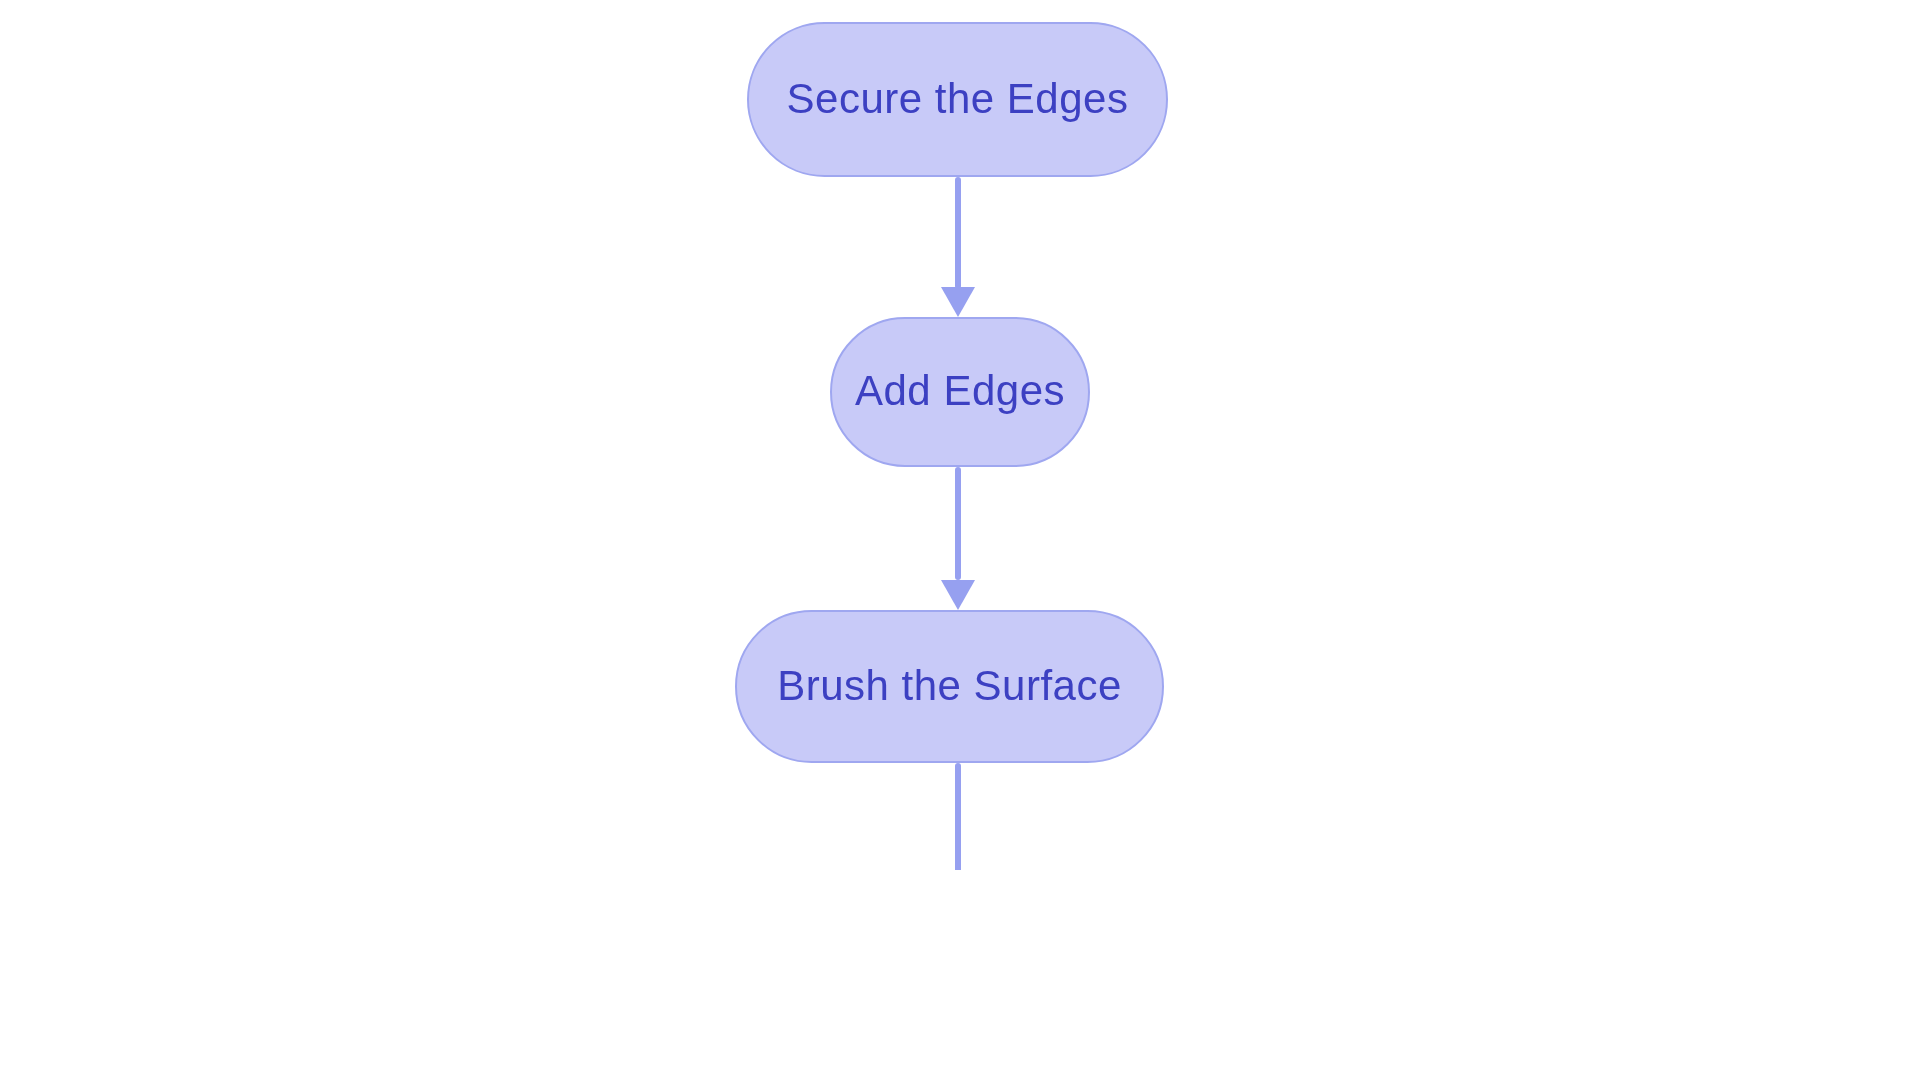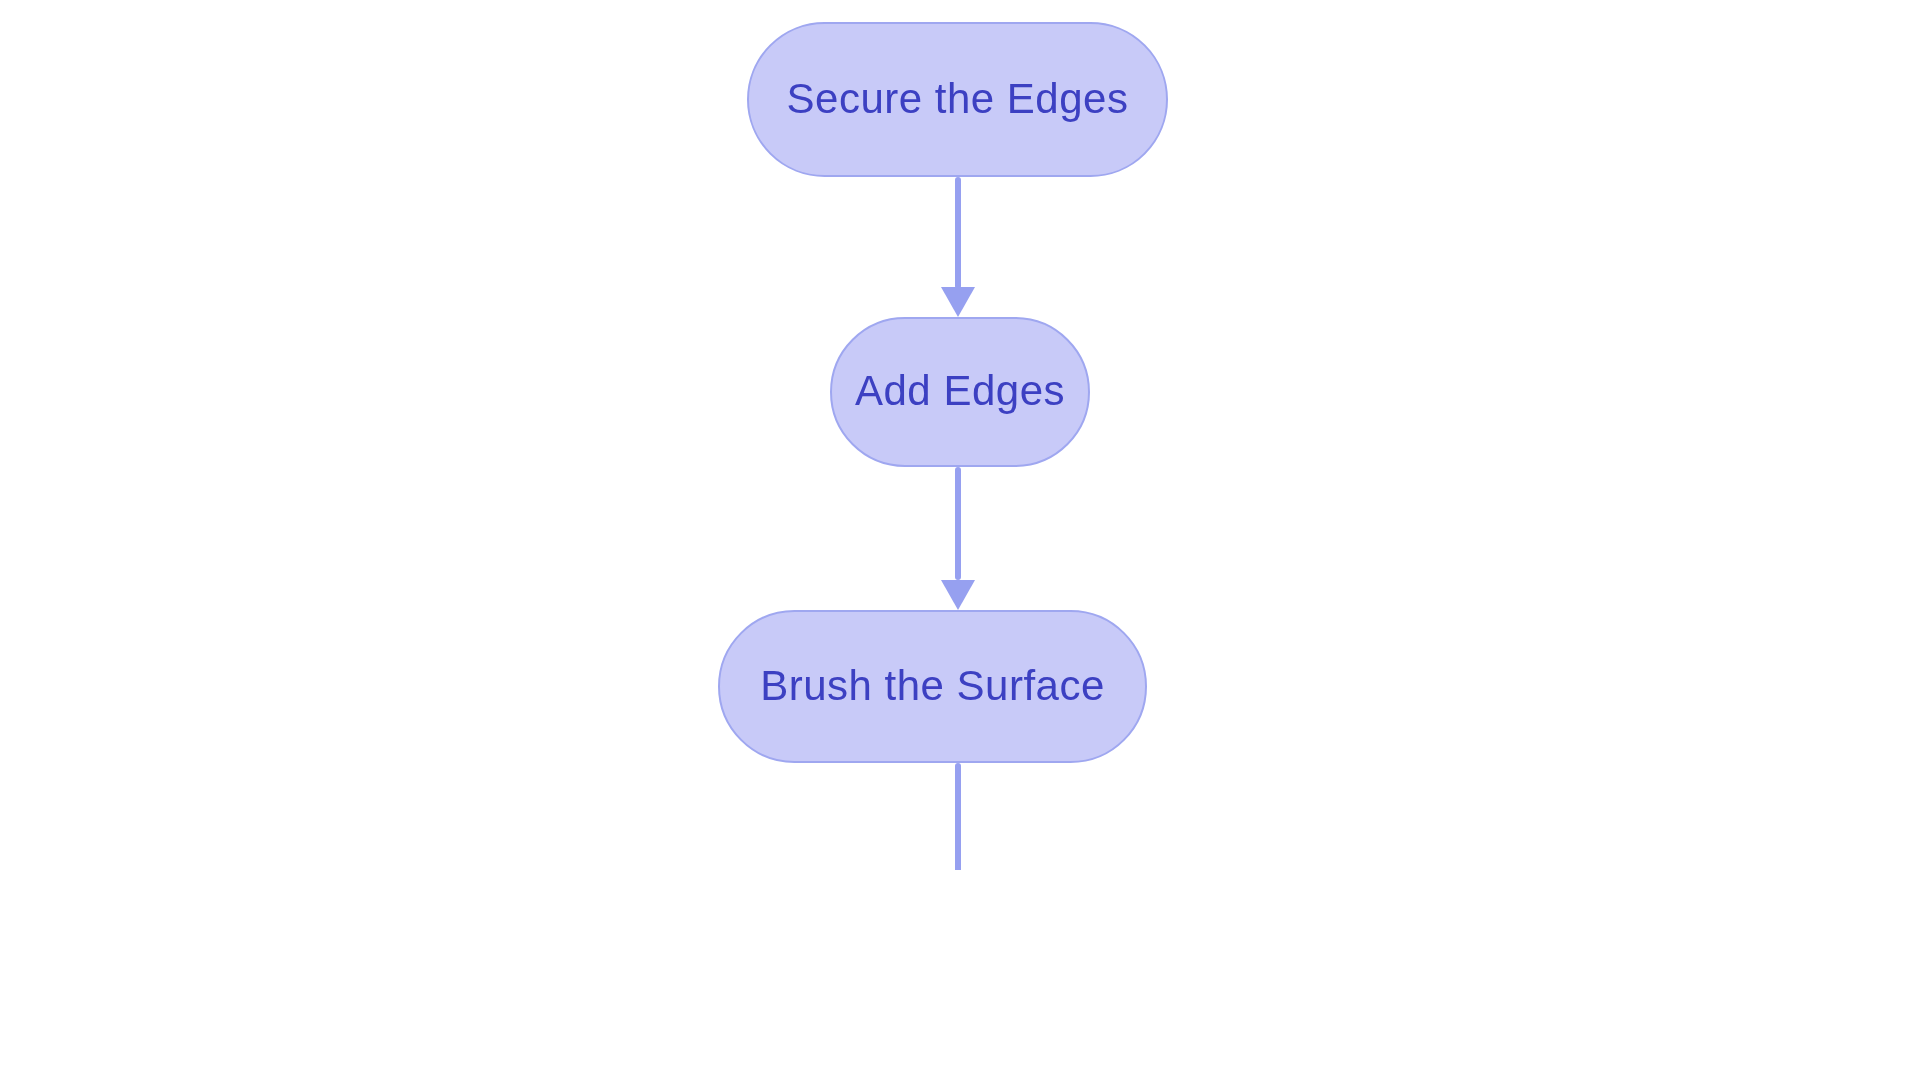--- a/index.html
+++ b/index.html
@@ -28,21 +28,21 @@
     color: var(--node-text, #3c40c2);
     font-size: 42px;
     font-weight: 400;
     letter-spacing: 0.5px;
     white-space: nowrap;
     line-height: 1;
     padding-bottom: 2px;
   }
   .node-1 { left: 747px; top:  22px; width: 421px; height: 155px; }
   .node-2 { left: 830px; top: 317px; width: 260px; height: 150px; }
-  .node-3 { left: 718px; top: 610px; width: 429px; height: 153px; }
+  .node-3 { left: 735px; top: 610px; width: 429px; height: 153px; }
   .node-4 { left: 768px; top: 906px; width: 383px; height: 150px; }
 
   .arrow-stem {
     position: absolute;
     left: 955px;
     width: 6px;
     background: var(--arrow, #96a0f0);
     border-radius: 3px;
   }
   .arrow-head {

